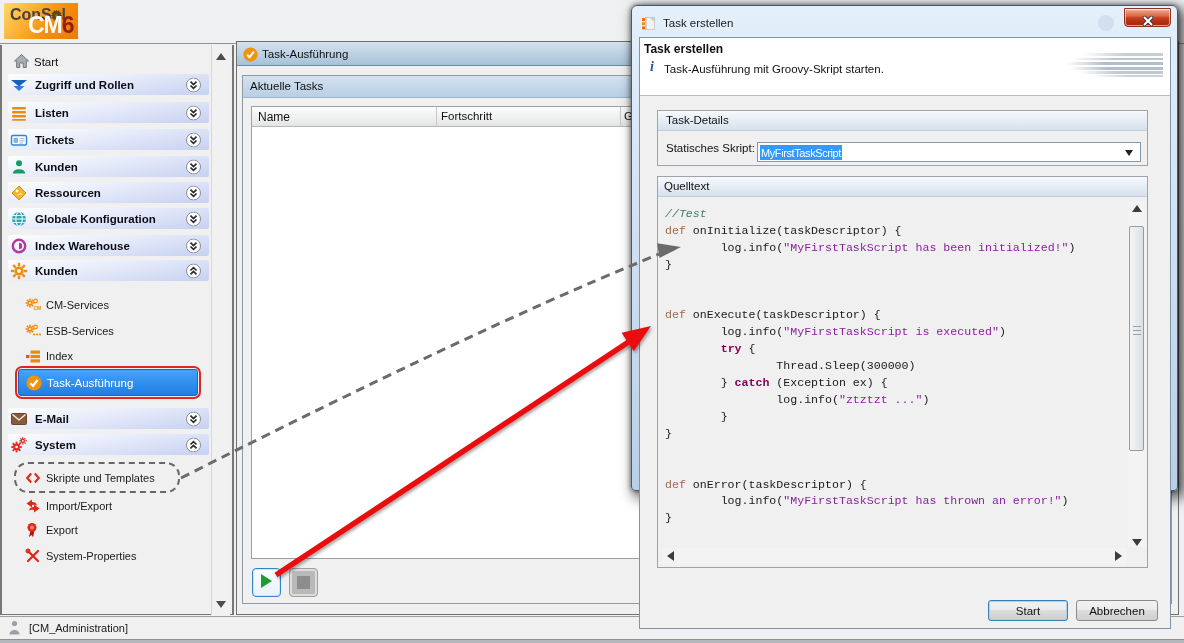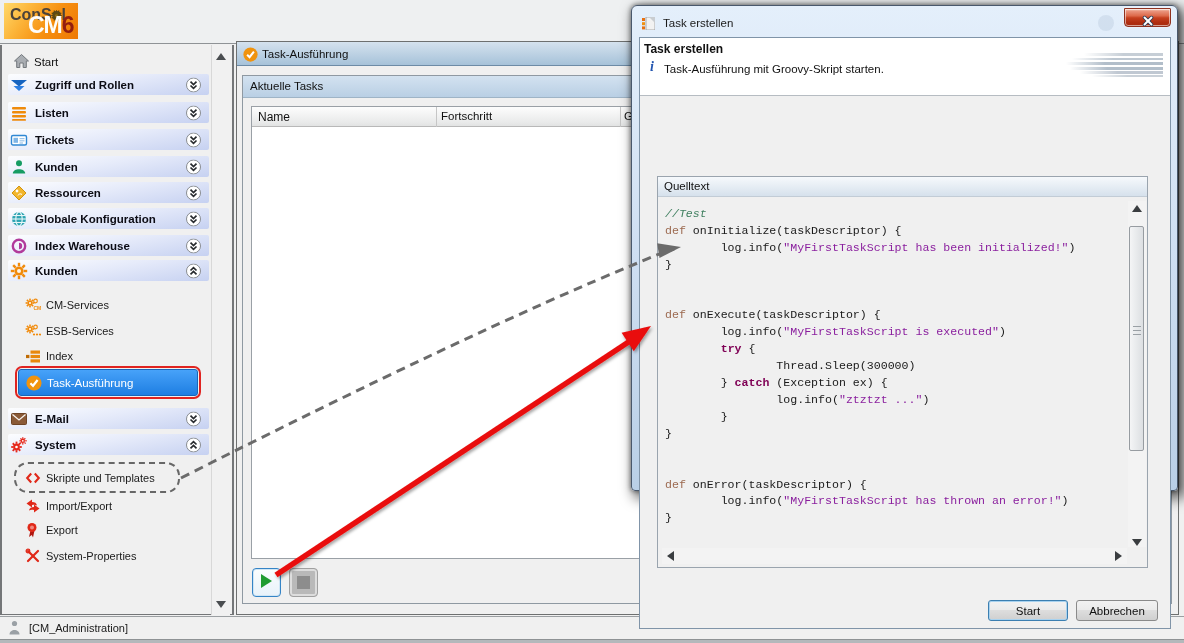--- a/index.html
+++ b/index.html
@@ -441,20 +441,30 @@
       <div class="abs" style="left:24px; top:25px; font-size:11.5px; color:#111;">Task-Ausführung mit Groovy-Skript starten.</div>
       <div class="abs" style="left:444px; top:15px; width:79px; height:2.5px; background:linear-gradient(90deg,rgba(198,206,214,0),#c6ced6 50%);"></div>
       <div class="abs" style="left:432px; top:19.5px; width:91px; height:2.5px; background:linear-gradient(90deg,rgba(188,198,208,0),#bcc6d0 45%);"></div>
       <div class="abs" style="left:426px; top:24px; width:97px; height:3px; background:linear-gradient(90deg,rgba(178,190,202,0),#b2beca 40%);"></div>
       <div class="abs" style="left:430px; top:28.5px; width:93px; height:3px; background:linear-gradient(90deg,rgba(178,190,202,0),#b2beca 40%);"></div>
       <div class="abs" style="left:440px; top:33px; width:83px; height:2.5px; background:linear-gradient(90deg,rgba(192,200,210,0),#c0c8d2 45%);"></div>
       <div class="abs" style="left:452px; top:37px; width:71px; height:2px; background:linear-gradient(90deg,rgba(202,209,216,0),#cad1d8 50%);"></div>
 
     </div>
 
+    <div class="abs" style="left:17px; top:72px; width:491px; height:56px; border:1px solid #9aa4ae; background:#f0f0f0;">
+      <div class="abs" style="left:0; top:0; width:489px; height:20px; background:linear-gradient(#f6f9fc,#d6e1ec); border-bottom:1px solid #c2ccd6;">
+        <span class="abs" style="left:8px; top:3px; font-size:11.5px; color:#111;">Task-Details</span>
+      </div>
+      <span class="abs" style="left:8px; top:31px; font-size:11.5px; color:#111;">Statisches Skript:</span>
+      <div class="abs" style="left:99px; top:31px; width:384px; height:20px; background:#fff; border:1px solid #8a96a2;">
+        <span class="abs" style="left:2px; top:2px; height:15px; background:#3399ff; color:#fff; font-size:11px; letter-spacing:-0.4px; padding:1.5px 1px 0 1px;">MyFirstTaskScript</span>
+        <span class="abs" style="right:7px; top:7px; width:0; height:0; border-left:4.5px solid transparent; border-right:4.5px solid transparent; border-top:6px solid #222;"></span>
+      </div>
+    </div>
 
     <div class="abs" style="left:17px; top:138px; width:491px; height:392px; border:1px solid #9aa4ae; background:#f0f0f0;">
       <div class="abs" style="left:0; top:0; width:489px; height:20px; background:linear-gradient(#f6f9fc,#d6e1ec); border-bottom:1px solid #c2ccd6;">
         <span class="abs" style="left:6px; top:3px; font-size:11.5px; color:#111;">Quelltext</span>
       </div>
       <pre id="code" class="abs" style="left:7px; top:29px; font-family:'Liberation Mono',monospace; font-size:11.6px; line-height:16.9px; color:#1a1a1a;"><span class="c">//Test</span>
 <span class="k">def</span> onInitialize(taskDescriptor) {
         log.info(<span class="s">"MyFirstTaskScript has been initialized!"</span>)
 }
 

